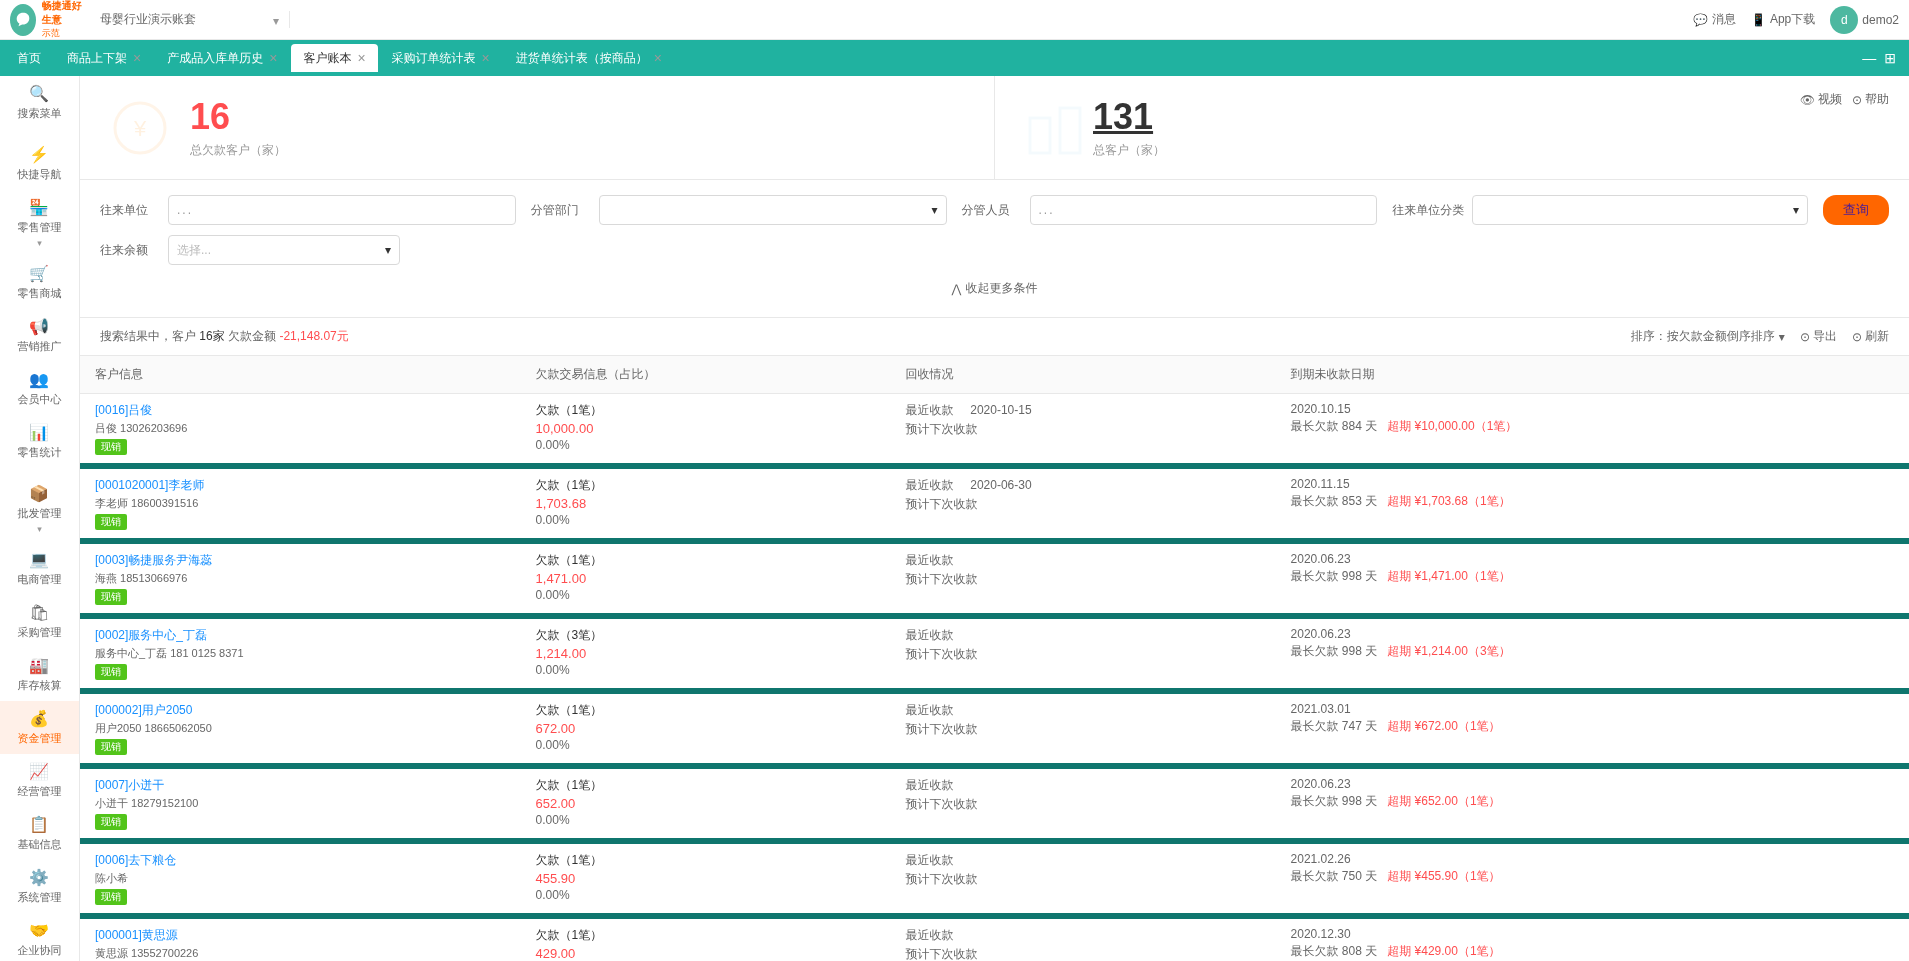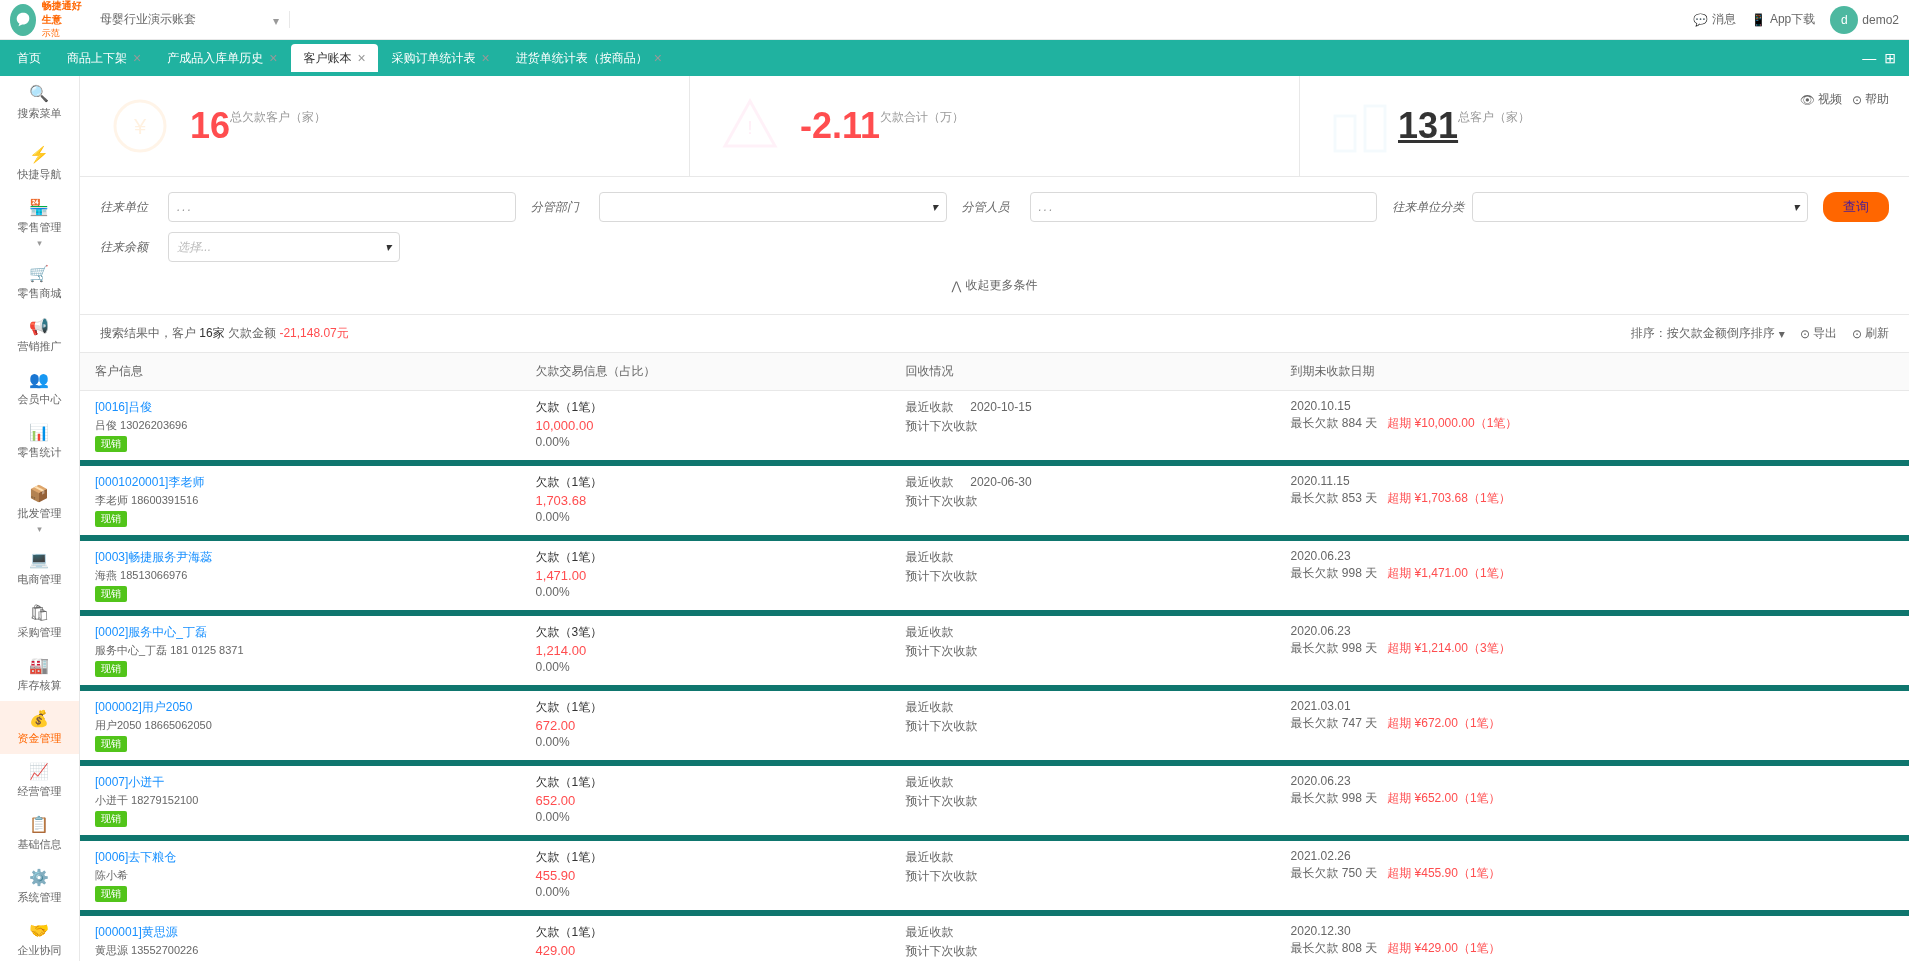--- a/index.html
+++ b/index.html
@@ -35,32 +35,32 @@
     .main { flex: 1; overflow: auto; background: #f5f5f5; }
     
     
     .stats-row { display: flex; background: #fff; border-bottom: 1px solid #e8e8e8; }
     .stat-card { flex: 1; display: flex; align-items: center; padding: 20px 30px; gap: 20px; border-right: 1px solid #e8e8e8; }
     .stat-card:last-child { border-right: none; gap: 8px; }
     .stat-icon { width: 60px; height: 60px; display: flex; align-items: center; justify-content: center; font-size: 40px; opacity: 0.3; }
     .stat-icon.orange { color: #ff8c00; }
     .stat-icon.pink { color: #ff69b4; }
     .stat-icon.blue { color: #87ceeb; }
-    .stat-info { display: flex; flex-direction: row; }
+    .stat-info { display: flex; flex-direction: column; }
     .stat-number { font-size: 36px; font-weight: bold; }
     .stat-number.red { color: #ff4d4f; }
     .stat-number.dark { color: #333; font-weight: bold; text-decoration: underline; }
     .stat-label { font-size: 12px; color: #999; margin-top: 4px; }
     .view-help { display: flex; gap: 10px; font-size: 12px; color: #666; }
     .view-help span { cursor: pointer; display: flex; align-items: center; gap: 3px; }
     
     
     .filter-area { background: #fff; padding: 15px 20px; border-bottom: 1px solid #e8e8e8; }
     .filter-row { display: flex; align-items: center; gap: 15px; margin-bottom: 10px; }
-    .filter-item { display: flex; align-items: center; gap: 8px; flex: 1; font-style: italic; }
+    .filter-item { display: flex; align-items: center; gap: 8px; flex: 1; }
     .filter-label { font-size: 12px; color: #666; white-space: nowrap; min-width: 60px; }
     .filter-input { flex: 1; height: 30px; border: 1px solid #d9d9d9; border-radius: 4px; padding: 0 8px; font-size: 12px; display: flex; align-items: center; justify-content: space-between; cursor: pointer; background: #fff; }
     .filter-input .dots { color: #999; letter-spacing: 2px; }
     .filter-select { flex: 1; height: 30px; border: 1px solid #d9d9d9; border-radius: 4px; padding: 0 8px; font-size: 12px; display: flex; align-items: center; justify-content: space-between; cursor: pointer; background: #fff; }
     .query-btn { background: #ff6600; color: #4c1d95; border: none; padding: 0 20px; height: 30px; border-radius: 13px; cursor: pointer; font-size: 13px; white-space: nowrap; }
     .collapse-row { display: flex; justify-content: center; padding: 5px 0; }
     .collapse-btn { font-size: 12px; color: #666; cursor: pointer; display: flex; align-items: center; gap: 4px; }
     
     
     .table-area { background: #fff; margin: 0; }
@@ -239,32 +239,20 @@
       <div class="stat-card">
         <div class="stat-icon orange">
           <svg width="60" height="60" viewBox="0 0 60 60">
               <circle cx="30" cy="30" r="25" fill="none" stroke="#ff8c00" stroke-width="3" opacity="0.3"></circle>
               <text x="30" y="38" text-anchor="middle" fill="#ff8c00" font-size="22" opacity="0.4">¥</text>
             </svg>
         </div>
         <div class="stat-info">
           <div class="stat-number red">16</div>
           <div class="stat-label">总欠款客户（家）</div>
-        </div>
-      </div>
-      <div class="stat-card">
-        <div class="stat-icon pink">
-          <svg width="60" height="60" viewBox="0 0 60 60">
-              <polygon points="30,5 55,50 5,50" fill="none" stroke="#ff69b4" stroke-width="3" opacity="0.3"></polygon>
-              <text x="30" y="38" text-anchor="middle" fill="#ff69b4" font-size="18" opacity="0.4">!</text>
-            </svg>
-        </div>
-        <div class="stat-info">
-          <div class="stat-number red">-2.11</div>
-          <div class="stat-label">欠款合计（万）</div>
         </div>
       </div>
       <div class="stat-card" style="position:relative;">
         <div class="stat-icon blue">
           <svg width="60" height="60" viewBox="0 0 60 60">
               <rect x="5" y="20" width="20" height="35" fill="none" stroke="#87ceeb" stroke-width="3" opacity="0.3"></rect>
               <rect x="35" y="10" width="20" height="45" fill="none" stroke="#87ceeb" stroke-width="3" opacity="0.3"></rect>
             </svg>
         </div>
         <div class="stat-info">

